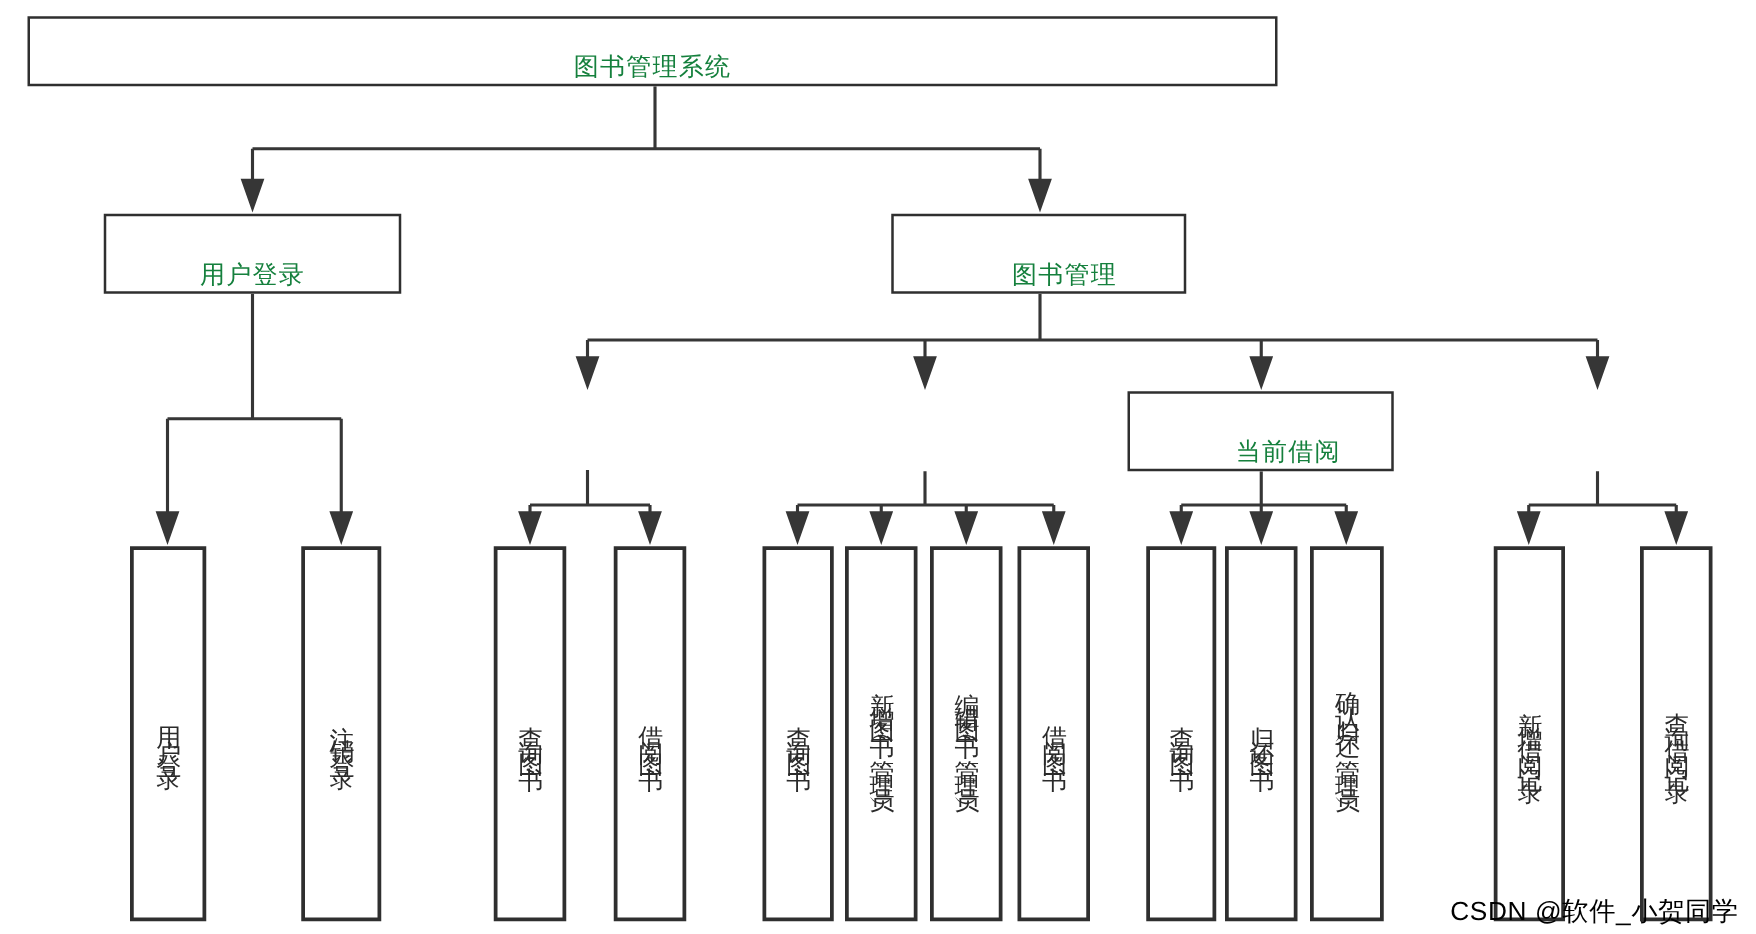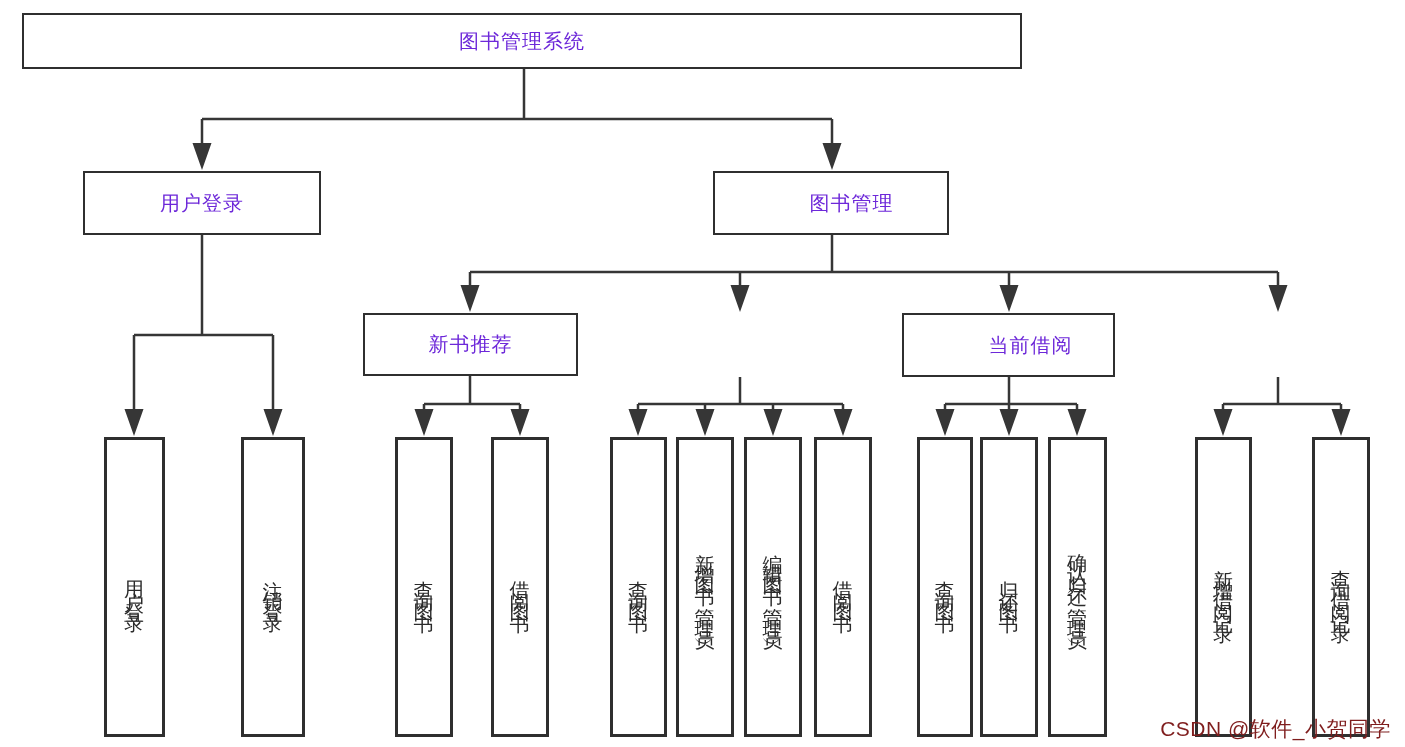--- a/index.html
+++ b/index.html
@@ -22,24 +22,24 @@
     width: 1405px;
     height: 747px;
     pointer-events: none;
   }
   .hnode {
     position: absolute;
     box-sizing: border-box;
     border: 2.5px solid #2f2f2f;
     background: #ffffff;
     display: flex;
-    align-items: center;
+    align-items: flex-end;
     justify-content: center;
     font-size: 20px;
-    color: #6d28d9;
+    color: #15803d;
     letter-spacing: 1px;
     white-space: nowrap;
   }
   .hnode.root { border-width: 2px; }
   .vnode {
     position: absolute;
     top: 437px;
     height: 300px;
     box-sizing: border-box;
     border: 3px solid #2f2f2f;
@@ -55,21 +55,21 @@
     color: #2b2b2b;
     letter-spacing: 11px;
     line-height: 1;
     white-space: nowrap;
   }
   .watermark {
     position: absolute;
     right: 14px;
     bottom: 4px;
     font-size: 21px;
-    color: #7f1d1d;
+    color: #000000;
     letter-spacing: 0.5px;
     white-space: nowrap;
   }
 </style>
 </head>
 <body>
 
 <div class="canvas">
 
   <svg class="connectors" viewBox="0 0 1405 747" xmlns="http://www.w3.org/2000/svg">
@@ -96,23 +96,20 @@
     <span>图书管理系统</span>
   </div>
 
   <div class="hnode" style="left:83px; top:171px; width:238px; height:64px;">
     <span>用户登录</span>
   </div>
   <div class="hnode" style="left:713px; top:171px; width:236px; height:64px;padding-left:41px;">
     <span>图书管理</span>
   </div>
 
-  <div class="hnode" style="left:363px; top:313px; width:215px; height:63px;">
-    <span>新书推荐</span>
-  </div>
   <div class="hnode" style="left:902px; top:313px; width:213px; height:64px;padding-left:44px;">
     <span>当前借阅</span>
   </div>
 
   <div class="vnode" style="left:104px; width:61px;">
     <span>用户登录</span>
   </div>
   <div class="vnode" style="left:241px; width:64px;">
     <span>注销登录</span>
   </div>

